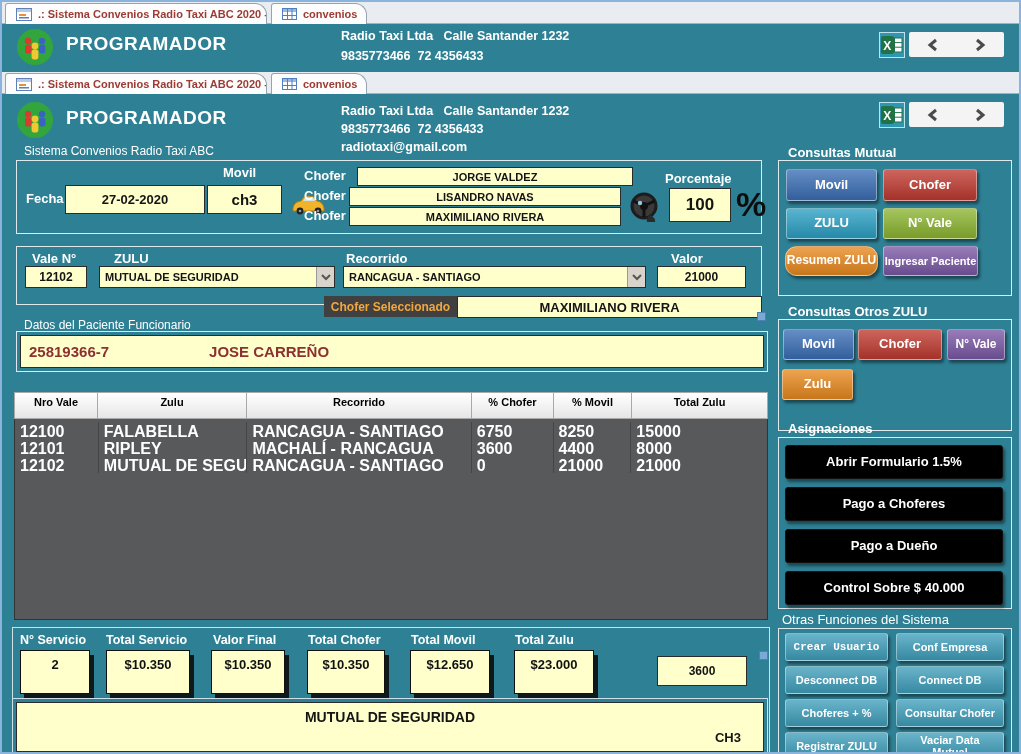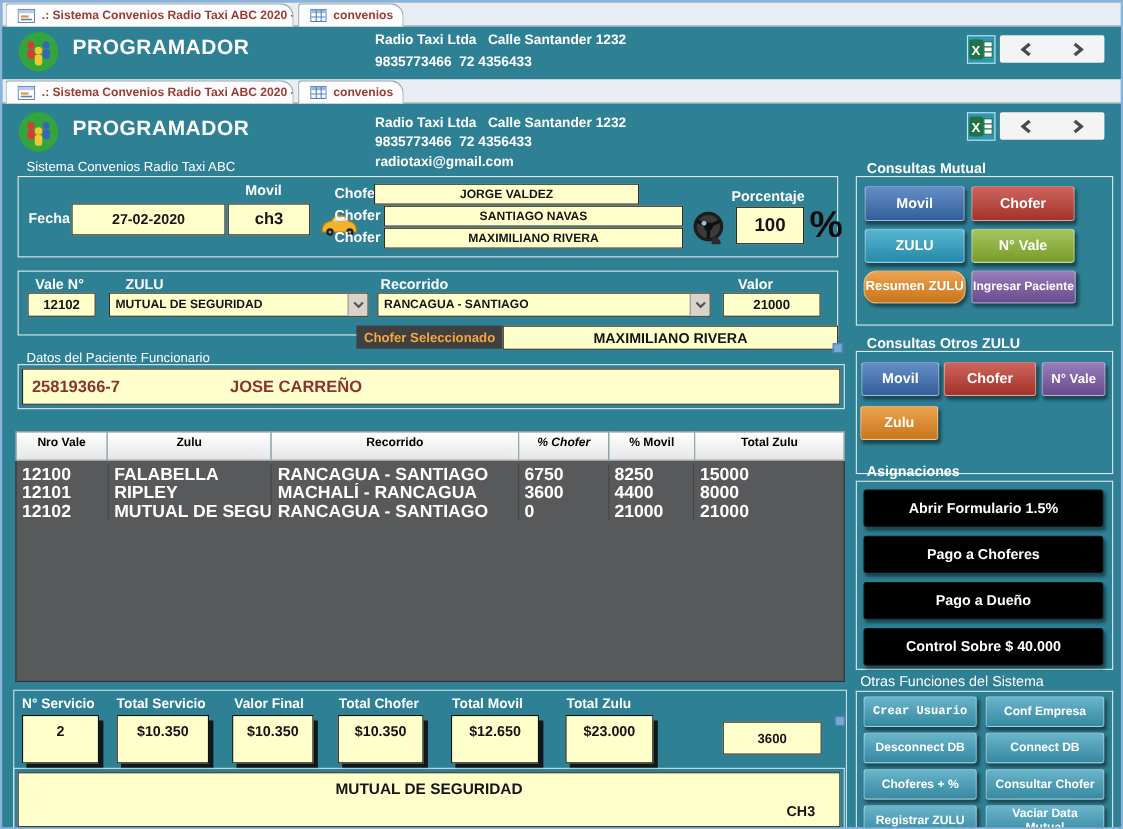--- a/index.html
+++ b/index.html
@@ -203,22 +203,22 @@
         <path d="M16 4 Q19 2.5 24 4 L26 7 L14 7 Z" fill="#cfe3ee"></path>
         <circle cx="11" cy="17" r="3.4" fill="#222"></circle>
         <circle cx="29" cy="17" r="3.4" fill="#222"></circle>
         <circle cx="11" cy="17" r="1.3" fill="#999"></circle>
         <circle cx="29" cy="17" r="1.3" fill="#999"></circle>
       </svg>
   </div>
   <div class="lbl" style="left:302px;top:166px;">Chofer</div>
   <div class="lbl" style="left:302px;top:186px;">Chofer</div>
   <div class="lbl" style="left:302px;top:206px;">Chofer</div>
-  <div class="field" style="left:338px;top:165px;width:241px;height:19px;font-size:11px;">JORGE VALDEZ</div>
-  <div class="field" style="left:347px;top:185px;width:272px;height:19px;font-size:11px;">SANTIAGO NAVAS</div>
+  <div class="field" style="left:355px;top:165px;width:276px;height:19px;font-size:11px;">JORGE VALDEZ</div>
+  <div class="field" style="left:347px;top:185px;width:272px;height:19px;font-size:11px;">LISANDRO NAVAS</div>
   <div class="field" style="left:347px;top:205px;width:272px;height:19px;font-size:11px;">MAXIMILIANO RIVERA</div>
   <div class="abs" style="left:626px;top:189px;">
     <svg width="34" height="34">
         <circle cx="16" cy="15" r="12" fill="#3a3a3a" stroke="#1d1d1d" stroke-width="3"></circle>
         <circle cx="16" cy="15" r="4" fill="#111"></circle>
         <line x1="16" y1="15" x2="16" y2="26" stroke="#111" stroke-width="3"></line>
         <line x1="16" y1="15" x2="5.5" y2="10" stroke="#111" stroke-width="3"></line>
         <line x1="16" y1="15" x2="26.5" y2="10" stroke="#111" stroke-width="3"></line>
         <circle cx="12" cy="12" r="2.2" fill="#9fc2d8"></circle>
         <path d="M22 24 q6 3 5 7 l-8 0 q-1 -4 3 -7z" fill="#2b2b2b"></path>
@@ -261,21 +261,21 @@
   <div class="field" style="left:18px;top:333px;width:744px;height:33px;justify-content:flex-start;color:#8c3030;font-size:15px;">
     <span style="margin-left:8px;">25819366-7</span>
     <span style="margin-left:100px;">JOSE CARREÑO</span>
   </div>
 
   <div class="vtable">
     <div class="vhead">
       <div class="hc" style="width:84px;">Nro Vale</div>
       <div class="hc" style="width:149px;">Zulu</div>
       <div class="hc" style="width:225px;">Recorrido</div>
-      <div class="hc" style="width:82px;font-style:italic;">% Chofer</div>
+      <div class="hc" style="width:82px;">% Chofer</div>
       <div class="hc" style="width:78px;">% Movil</div>
       <div class="hc" style="width:136px;">Total Zulu</div>
     </div>
     <div class="vbody">
       <div class="vrow">
         <div class="c" style="width:84px;">12100</div>
         <div class="c" style="width:149px;">FALABELLA</div>
         <div class="c" style="width:225px;">RANCAGUA - SANTIAGO</div>
         <div class="c" style="width:82px;">6750</div>
         <div class="c" style="width:78px;">8250</div>

